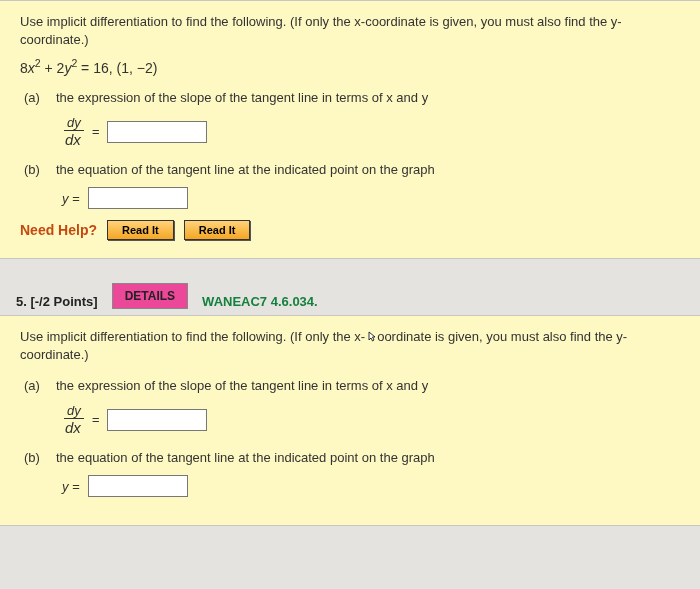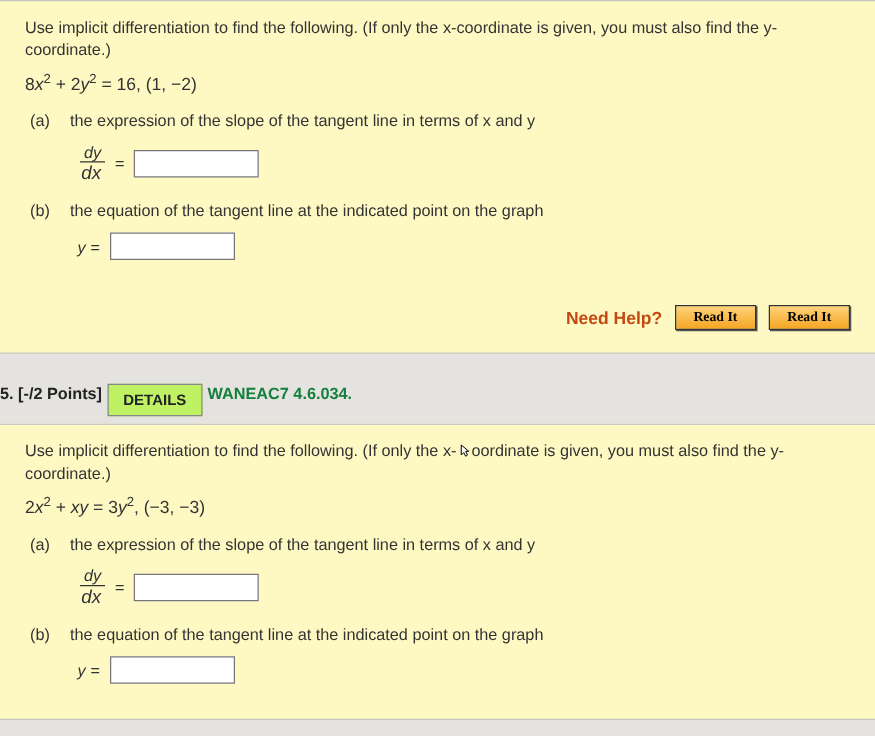--- a/index.html
+++ b/index.html
@@ -8,26 +8,26 @@
   .q-text { margin-bottom: 8px; line-height: 1.4; }
   .indent-eq { margin-top: 6px; margin-bottom: 12px; font-size: 14px; }
   .part { margin-top: 14px; margin-bottom: 10px; }
   .part-row { display: flex; align-items: flex-start; gap: 8px; }
   .part-label { margin-left: 4px; min-width: 24px; }
   .sub-indent { margin-left: 42px; margin-top: 10px; display: flex; align-items: center; gap: 8px; font-style: italic; }
   .frac { display: inline-flex; flex-direction: column; align-items: flex-end; font-style: italic; line-height: 1; }
   .frac .num { border-bottom: 1px solid #333; padding: 1px 3px; font-size: 13px; }
   .frac .den { padding: 1px 3px; font-size: 15px; }
   input.answer { height: 22px; width: 100px; border: 1px solid #777; background: #fff; font-size: 13px; padding: 0 4px; }
-  .need-help { margin-top: 36px; display: flex; align-items: center; gap: 10px; justify-content: flex-end; }
+  .need-help { margin-top: 11px; display: flex; align-items: center; gap: 10px; }
   .need-help-label { color: #c44910; font-weight: bold; font-size: 14px; }
-  .help-btn { background: linear-gradient(#ffd27a, #f5a623); border: 1px solid #333; color: #000; font-size: 11px; font-weight: bold; padding: 3px 14px; cursor: pointer; box-shadow: 1px 1px 0 #555; font-family: Liberation Serif, serif; }
-  .header-row { display: flex; align-items: flex-start; gap: 4px; padding: 4px 2px 6px 0; font-size: 13px; }
+  .help-btn { background: linear-gradient(#ffd27a, #f5a623); border: 1px solid #333; color: #000; font-size: 11px; font-weight: bold; padding: 3px 14px; cursor: pointer; box-shadow: 1px 1px 0 #555; }
+  .header-row { display: flex; align-items: flex-end; gap: 14px; padding: 4px 2px 6px 16px; font-size: 13px; }
   .points { font-weight: bold; color: #222; }
-  .details-btn { background: #bef264; border: 1px solid #888; padding: 5px 12px; font-weight: bold; font-size: 12px; cursor: pointer; color: #222; }
+  .details-btn { background: #ec4899; border: 1px solid #888; padding: 5px 12px; font-weight: bold; font-size: 12px; cursor: pointer; color: #222; }
   .assign-code { font-weight: bold; color: #15803d; }
   .cursor-icon { display: inline-block; vertical-align: -2px; }
   sup { font-size: 0.75em; vertical-align: super; }
 </style>
 </head>
 <body>
 
 <div class="question-box">
   <div class="q-text">Use implicit differentiation to find the following. (If only the x-coordinate is given, you must also find the y-coordinate.)</div>
   <div class="indent-eq">8<i>x</i><sup>2</sup> + 2<i>y</i><sup>2</sup> = 16, (1, −2)</div>
@@ -70,21 +70,20 @@
   <button class="details-btn">DETAILS</button>
   <span class="assign-code">WANEAC7 4.6.034.</span>
 </div>
 
 <div class="question-box">
   <div class="q-text">
     <span>Use implicit differentiation to find the following. (If only the x-</span><span style="position:relative;top:1px;"><svg class="cursor-icon" width="12" height="14" viewBox="0 0 12 14">
           <path d="M4 2 L4 10 L6 8 L7.5 11 L9 10 L7.5 7 L10 7 Z" fill="#fff" stroke="#000" stroke-width="0.8"></path>
         </svg></span><span>oordinate is given, you must also find the y-coordinate.)</span>
   </div>
-  <div class="indent-eq">2<i>x</i><sup>2</sup> + <i>xy</i> = 3<i>y</i><sup>2</sup>, (−3, −3)</div>
 
   <div class="part">
     <div class="part-row">
       <span class="part-label">(a)</span>
       <span>the expression of the slope of the tangent line in terms of x and y</span>
     </div>
     <div class="sub-indent">
       <span class="frac">
         <span class="num">dy</span>
         <span class="den">dx</span>

